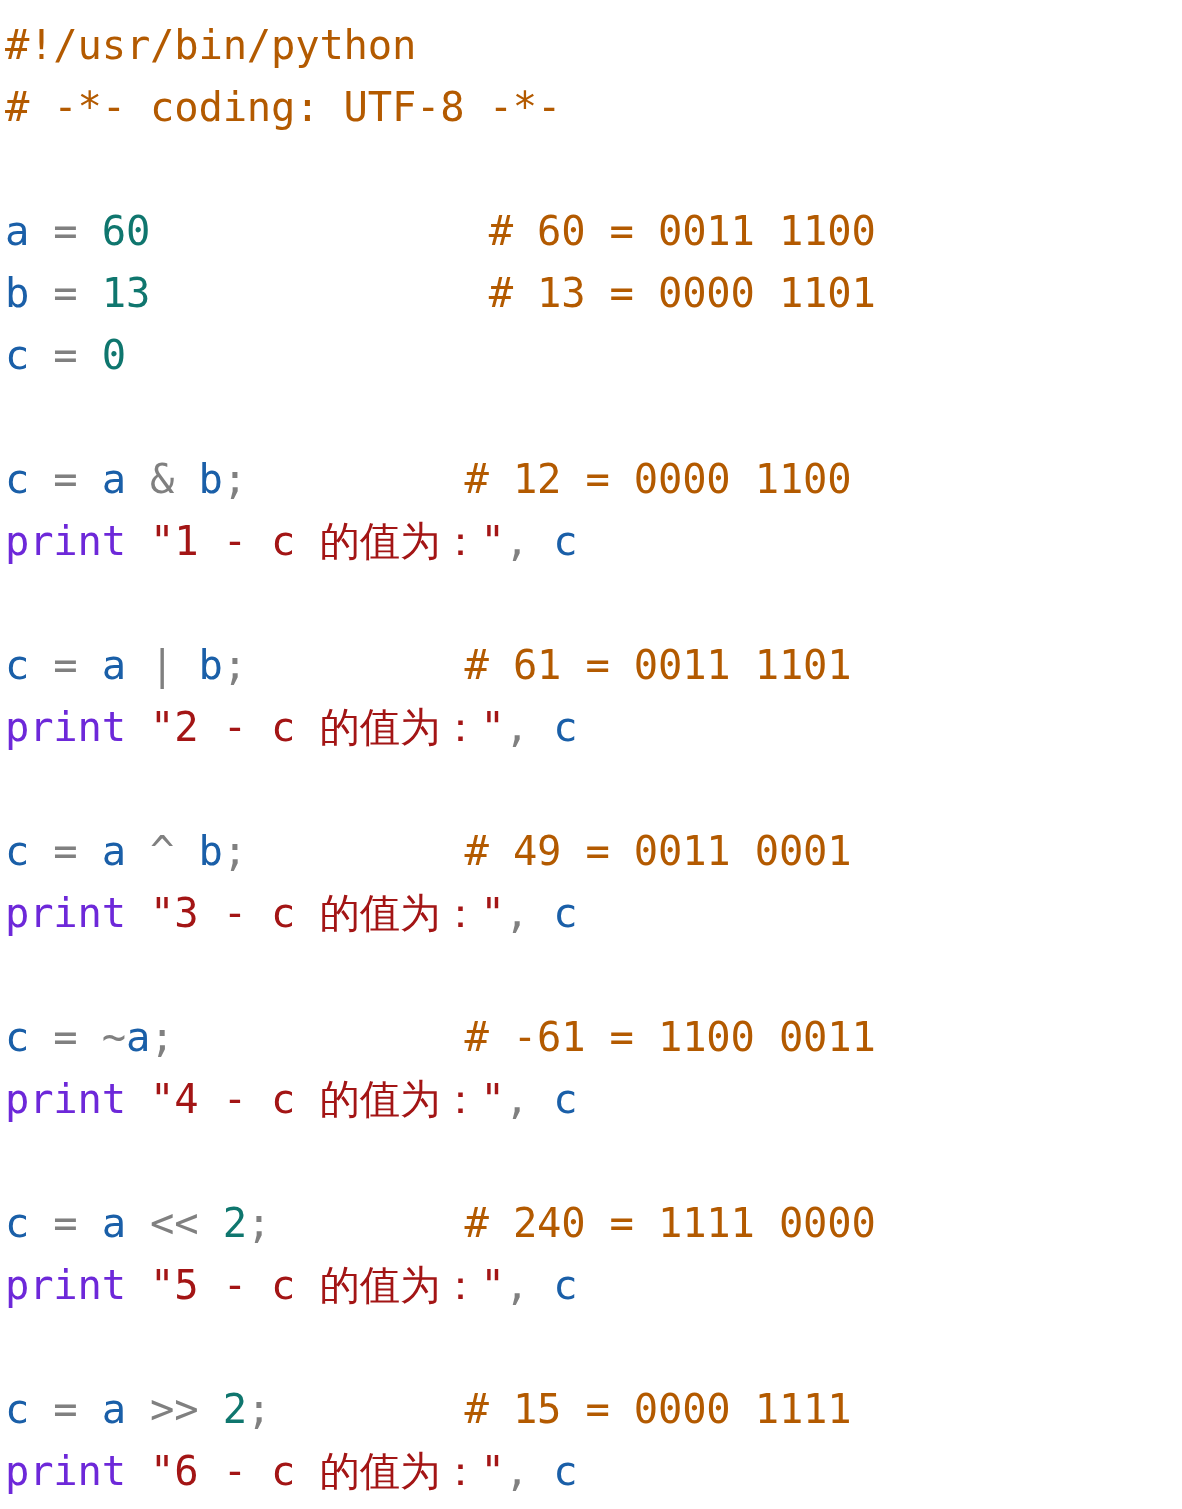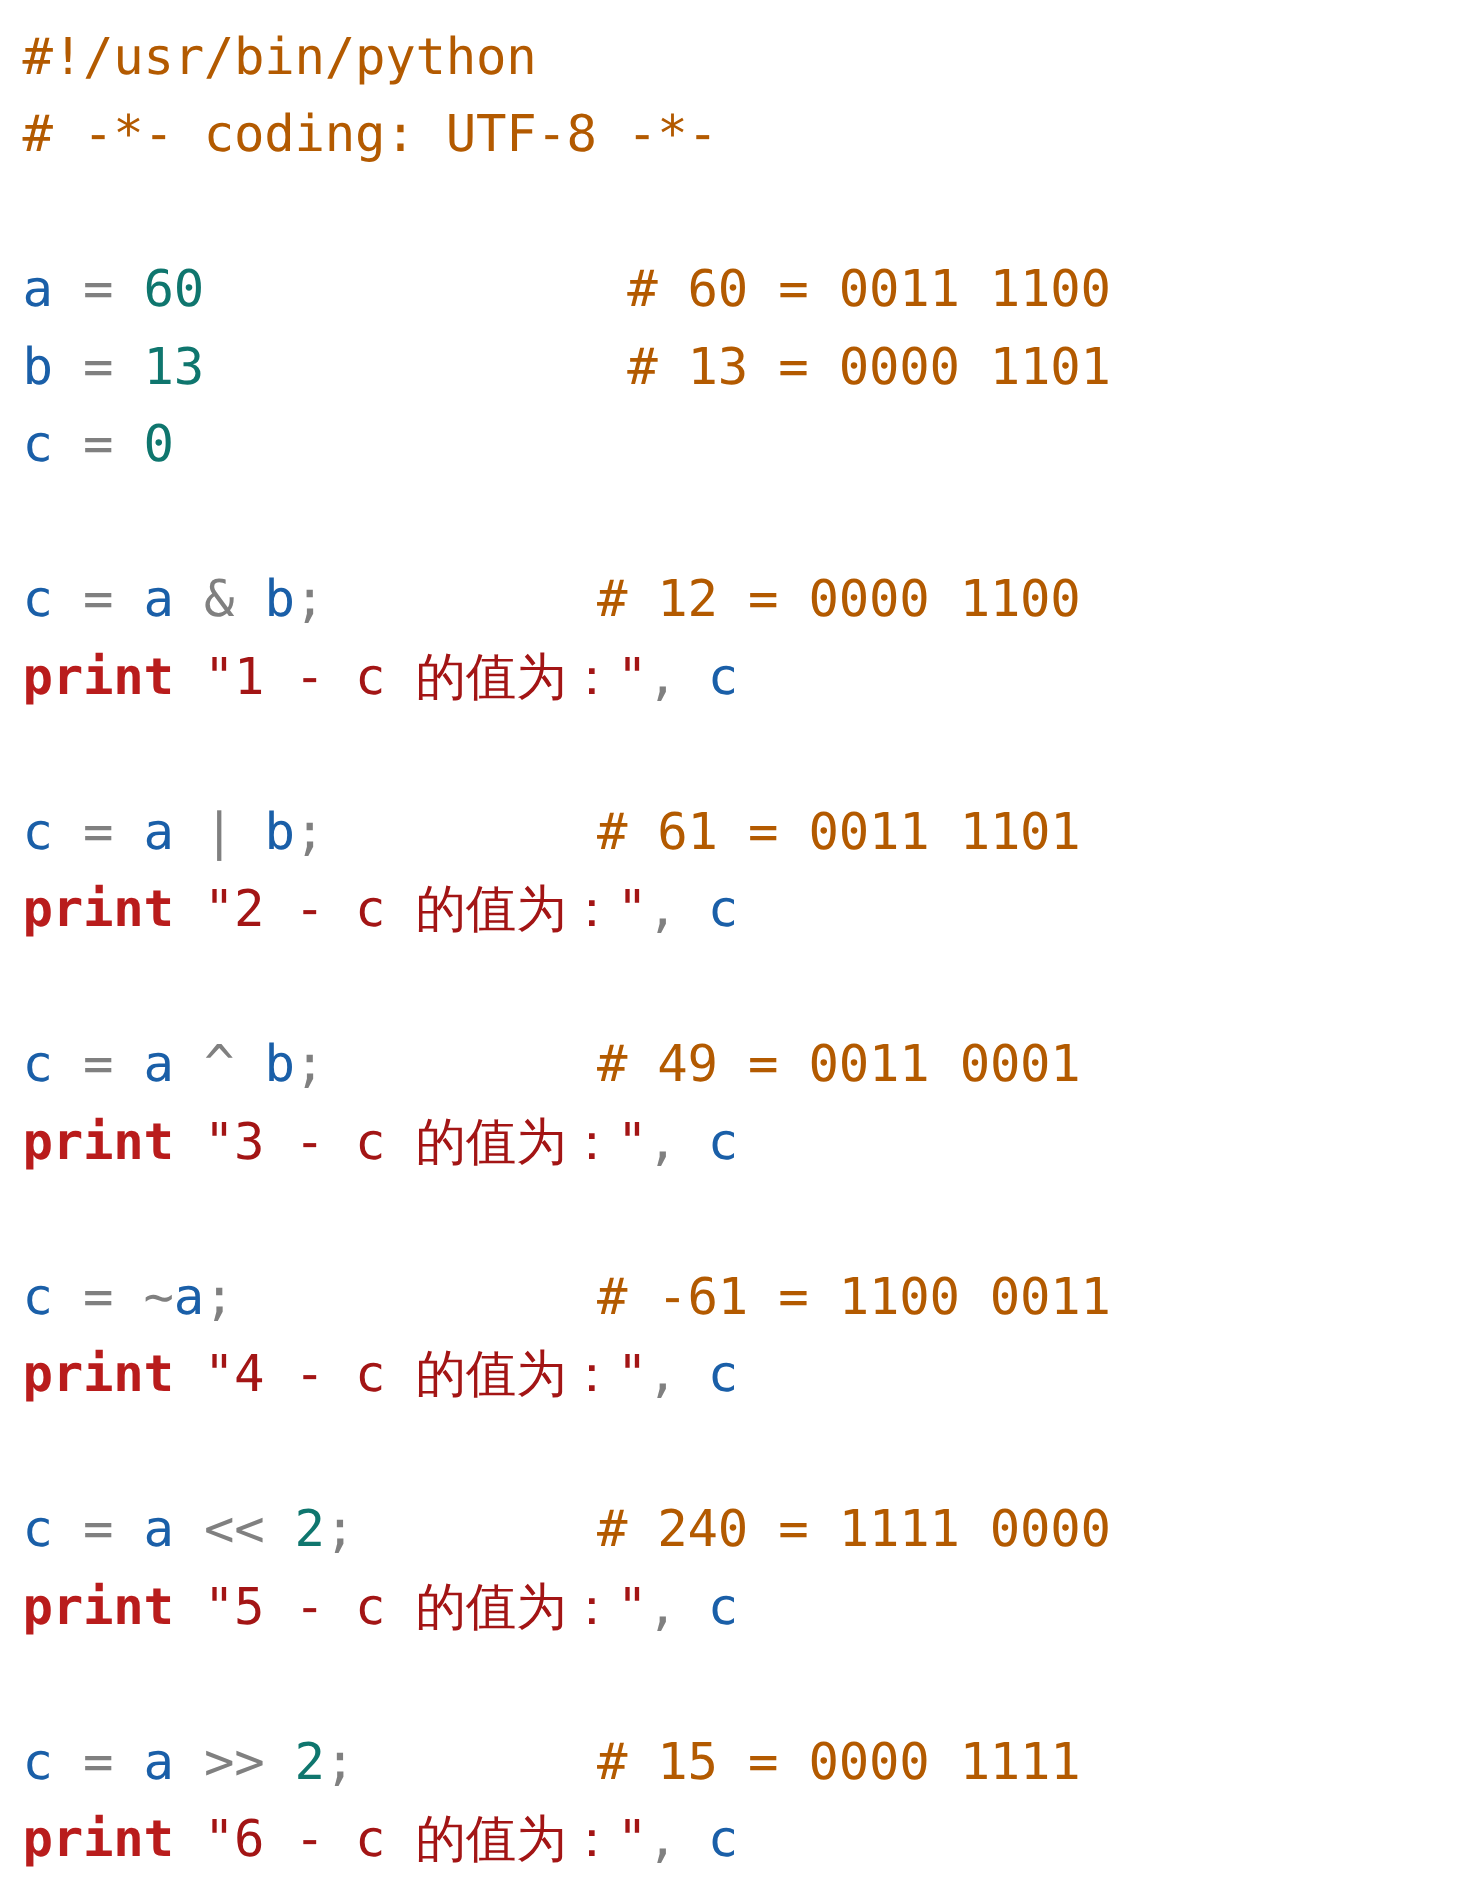--- a/index.html
+++ b/index.html
@@ -8,36 +8,36 @@
       background: #ffffff;
     }
     body {
       width: 1182px;
       height: 1509px;
       overflow: hidden;
       position: relative;
     }
     .code {
       position: absolute;
-      left: 18px;
+      left: 5px;
       top: 14px;
       font-family: "DejaVu Sans Mono", "Liberation Mono", monospace;
       font-size: 40.5px;
       line-height: 62px;
       white-space: pre;
       letter-spacing: -0.2px;
     }
     .line {
       height: 62px;
       display: block;
     }
     .tok-comment { color: #b35a00; }
     .tok-var { color: #1a5fa8; }
     .tok-op { color: #808080; }
     .tok-num { color: #0f766e; }
-    .tok-kw { color: #b91c1c; font-weight: bold; }
+    .tok-kw { color: #6d28d9; }
     .tok-str { color: #a31515; }
     .tok-punct { color: #808080; }
   </style>
 </head>
 <body>
 
 <div class="code" id="code"><div class="line"><span class="tok-comment">#!/usr/bin/python</span></div><div class="line"><span class="tok-comment"># -*- coding: UTF-8 -*-</span></div><div class="line"> </div><div class="line"><span class="tok-var">a</span><span class="tok-op"> = </span><span class="tok-num">60</span><span class="tok-op">              </span><span class="tok-comment"># 60 = 0011 1100</span></div><div class="line"><span class="tok-var">b</span><span class="tok-op"> = </span><span class="tok-num">13</span><span class="tok-op">              </span><span class="tok-comment"># 13 = 0000 1101</span></div><div class="line"><span class="tok-var">c</span><span class="tok-op"> = </span><span class="tok-num">0</span></div><div class="line"> </div><div class="line"><span class="tok-var">c</span><span class="tok-op"> = </span><span class="tok-var">a</span><span class="tok-op"> &amp; </span><span class="tok-var">b</span><span class="tok-punct">;</span><span class="tok-op">         </span><span class="tok-comment"># 12 = 0000 1100</span></div><div class="line"><span class="tok-kw">print</span><span class="tok-op"> </span><span class="tok-str">"1 - c 的值为："</span><span class="tok-punct">, </span><span class="tok-var">c</span></div><div class="line"> </div><div class="line"><span class="tok-var">c</span><span class="tok-op"> = </span><span class="tok-var">a</span><span class="tok-op"> | </span><span class="tok-var">b</span><span class="tok-punct">;</span><span class="tok-op">         </span><span class="tok-comment"># 61 = 0011 1101</span></div><div class="line"><span class="tok-kw">print</span><span class="tok-op"> </span><span class="tok-str">"2 - c 的值为："</span><span class="tok-punct">, </span><span class="tok-var">c</span></div><div class="line"> </div><div class="line"><span class="tok-var">c</span><span class="tok-op"> = </span><span class="tok-var">a</span><span class="tok-op"> ^ </span><span class="tok-var">b</span><span class="tok-punct">;</span><span class="tok-op">         </span><span class="tok-comment"># 49 = 0011 0001</span></div><div class="line"><span class="tok-kw">print</span><span class="tok-op"> </span><span class="tok-str">"3 - c 的值为："</span><span class="tok-punct">, </span><span class="tok-var">c</span></div><div class="line"> </div><div class="line"><span class="tok-var">c</span><span class="tok-op"> = ~</span><span class="tok-var">a</span><span class="tok-punct">;</span><span class="tok-op">            </span><span class="tok-comment"># -61 = 1100 0011</span></div><div class="line"><span class="tok-kw">print</span><span class="tok-op"> </span><span class="tok-str">"4 - c 的值为："</span><span class="tok-punct">, </span><span class="tok-var">c</span></div><div class="line"> </div><div class="line"><span class="tok-var">c</span><span class="tok-op"> = </span><span class="tok-var">a</span><span class="tok-op"> &lt;&lt; </span><span class="tok-num">2</span><span class="tok-punct">;</span><span class="tok-op">        </span><span class="tok-comment"># 240 = 1111 0000</span></div><div class="line"><span class="tok-kw">print</span><span class="tok-op"> </span><span class="tok-str">"5 - c 的值为："</span><span class="tok-punct">, </span><span class="tok-var">c</span></div><div class="line"> </div><div class="line"><span class="tok-var">c</span><span class="tok-op"> = </span><span class="tok-var">a</span><span class="tok-op"> &gt;&gt; </span><span class="tok-num">2</span><span class="tok-punct">;</span><span class="tok-op">        </span><span class="tok-comment"># 15 = 0000 1111</span></div><div class="line"><span class="tok-kw">print</span><span class="tok-op"> </span><span class="tok-str">"6 - c 的值为："</span><span class="tok-punct">, </span><span class="tok-var">c</span></div></div>
 
 </body></html>

